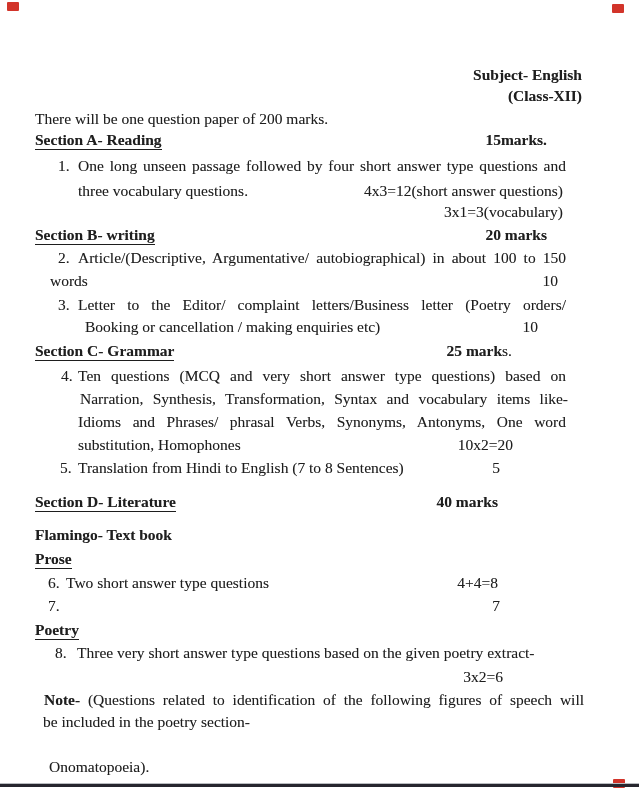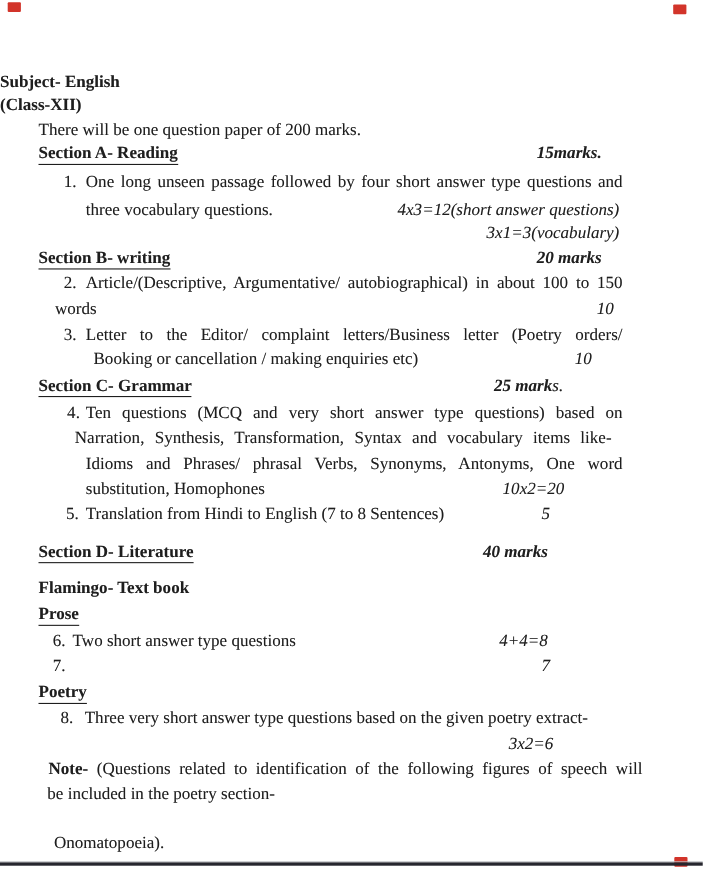--- a/index.html
+++ b/index.html
@@ -14,22 +14,22 @@
   }
   .ln{
     position:absolute;
     font-size:15.5px;
     line-height:19px;
     white-space:nowrap;
   }
   .j{ white-space:normal; text-align:justify; text-align-last:justify; }
   .b{ font-weight:bold; }
   .u{ border-bottom:1.6px solid #1e1e1e; padding-bottom:1px; }
-  .center{ left:0; width:582px; text-align:left; }
-  .marks{ position:absolute; font-size:15.5px; line-height:19px; white-space:nowrap;font-style:italic; }
+  .center{ left:0; width:582px; text-align:right; }
+  .marks{ position:absolute; font-size:15.5px; line-height:19px; white-space:nowrap; }
   .rule-light{ position:absolute; left:0; width:639px; height:1px; background:#b9bcc0; }
   .rule-dark{ position:absolute; left:0; width:639px; height:3px; background:#26262e; }
   .corner{ position:absolute; width:12px; height:9px; border-radius:1px; }
 </style>
 </head>
 <body>
 
 <div class="page">
 
   <div class="corner" style="left:7px;top:2px;background:#d2342a;"></div>
@@ -61,21 +61,21 @@
   <div class="ln" style="top:295px;left:58px;">3.</div>
   <div class="ln j" style="top:295px;left:78px;width:488px;">Letter to the Editor/ complaint letters/Business letter (Poetry orders/</div>
   <div class="ln" style="top:317px;left:85px;">Booking or cancellation / making enquiries etc)</div>
   <div class="marks" style="top:317px;right:101px;">10</div>
 
   <div class="ln b" style="top:341px;left:35px;"><span class="u">Section C- Grammar</span></div>
   <div class="marks" style="top:341px;right:127px;"><span class="b">25 mark</span><span>s.</span></div>
 
   <div class="ln" style="top:366px;left:61px;">4.</div>
   <div class="ln j" style="top:366px;left:78px;width:488px;">Ten questions (MCQ and very short answer type questions) based on</div>
-  <div class="ln j" style="top:389px;left:68px;width:488px;">Narration, Synthesis, Transformation, Syntax and vocabulary items like-</div>
+  <div class="ln j" style="top:389px;left:80px;width:488px;">Narration, Synthesis, Transformation, Syntax and vocabulary items like-</div>
   <div class="ln j" style="top:412px;left:78px;width:488px;">Idioms and Phrases/ phrasal Verbs, Synonyms, Antonyms, One word</div>
   <div class="ln" style="top:435px;left:78px;">substitution, Homophones</div>
   <div class="marks" style="top:435px;right:126px;">10x2=20</div>
 
   <div class="ln" style="top:458px;left:60px;">5.</div>
   <div class="ln" style="top:458px;left:78px;">Translation from Hindi to English (7 to 8 Sentences)</div>
   <div class="marks" style="top:458px;right:139px;">5</div>
 
   <div class="ln b" style="top:492px;left:35px;"><span class="u">Section D- Literature</span></div>
   <div class="marks b" style="top:492px;right:141px;">40 marks</div>

